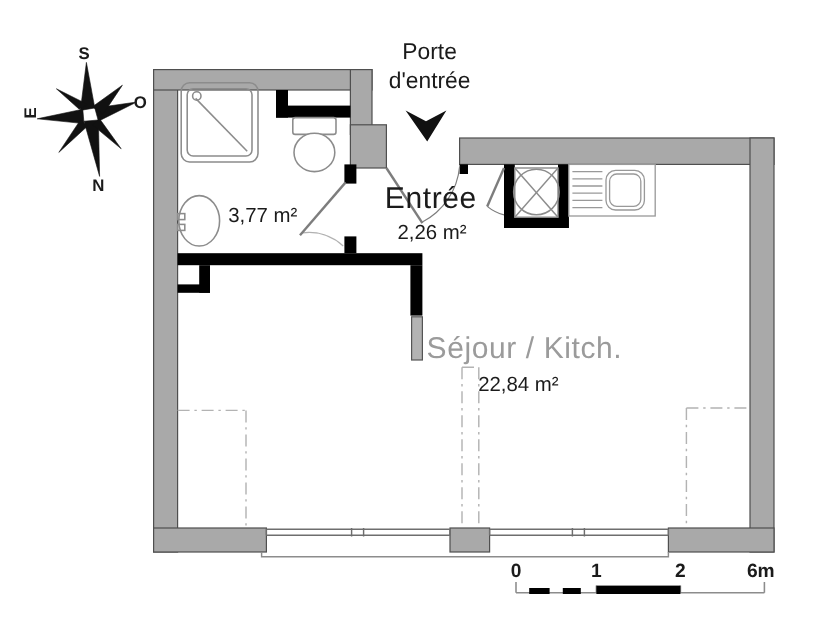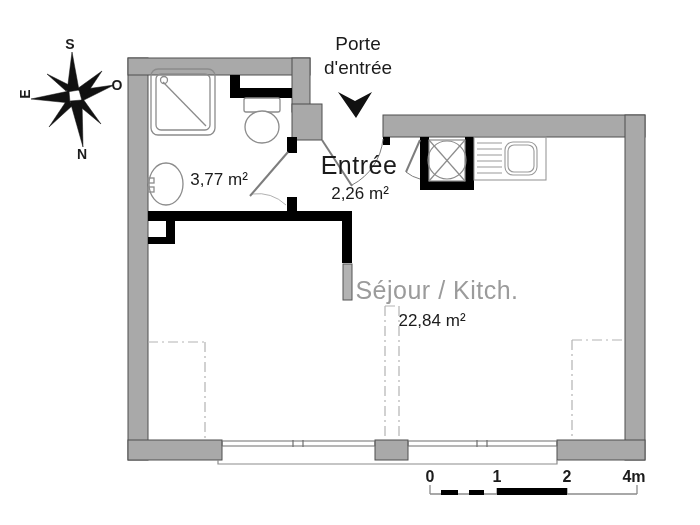--- a/index.html
+++ b/index.html
@@ -142,14 +142,14 @@
 
   <div class="plan-label room-name" style="left:359px;top:151px;">Entrée</div>
   <div class="plan-label room-area" style="left:360px;top:184px;">2,26 m²</div>
 
   <div class="plan-label room-name sejour" style="left:437px;top:276px;">Séjour / Kitch.</div>
   <div class="plan-label room-area" style="left:432px;top:311px;">22,84 m²</div>
 
   <div class="plan-label scale-num" style="left:430px;top:468px;">0</div>
   <div class="plan-label scale-num" style="left:497px;top:468px;">1</div>
   <div class="plan-label scale-num" style="left:567px;top:468px;">2</div>
-  <div class="plan-label scale-num" style="left:634px;top:468px;">4m</div>
+  <div class="plan-label scale-num" style="left:634px;top:468px;">6m</div>
 </div>
 
 </body></html>

